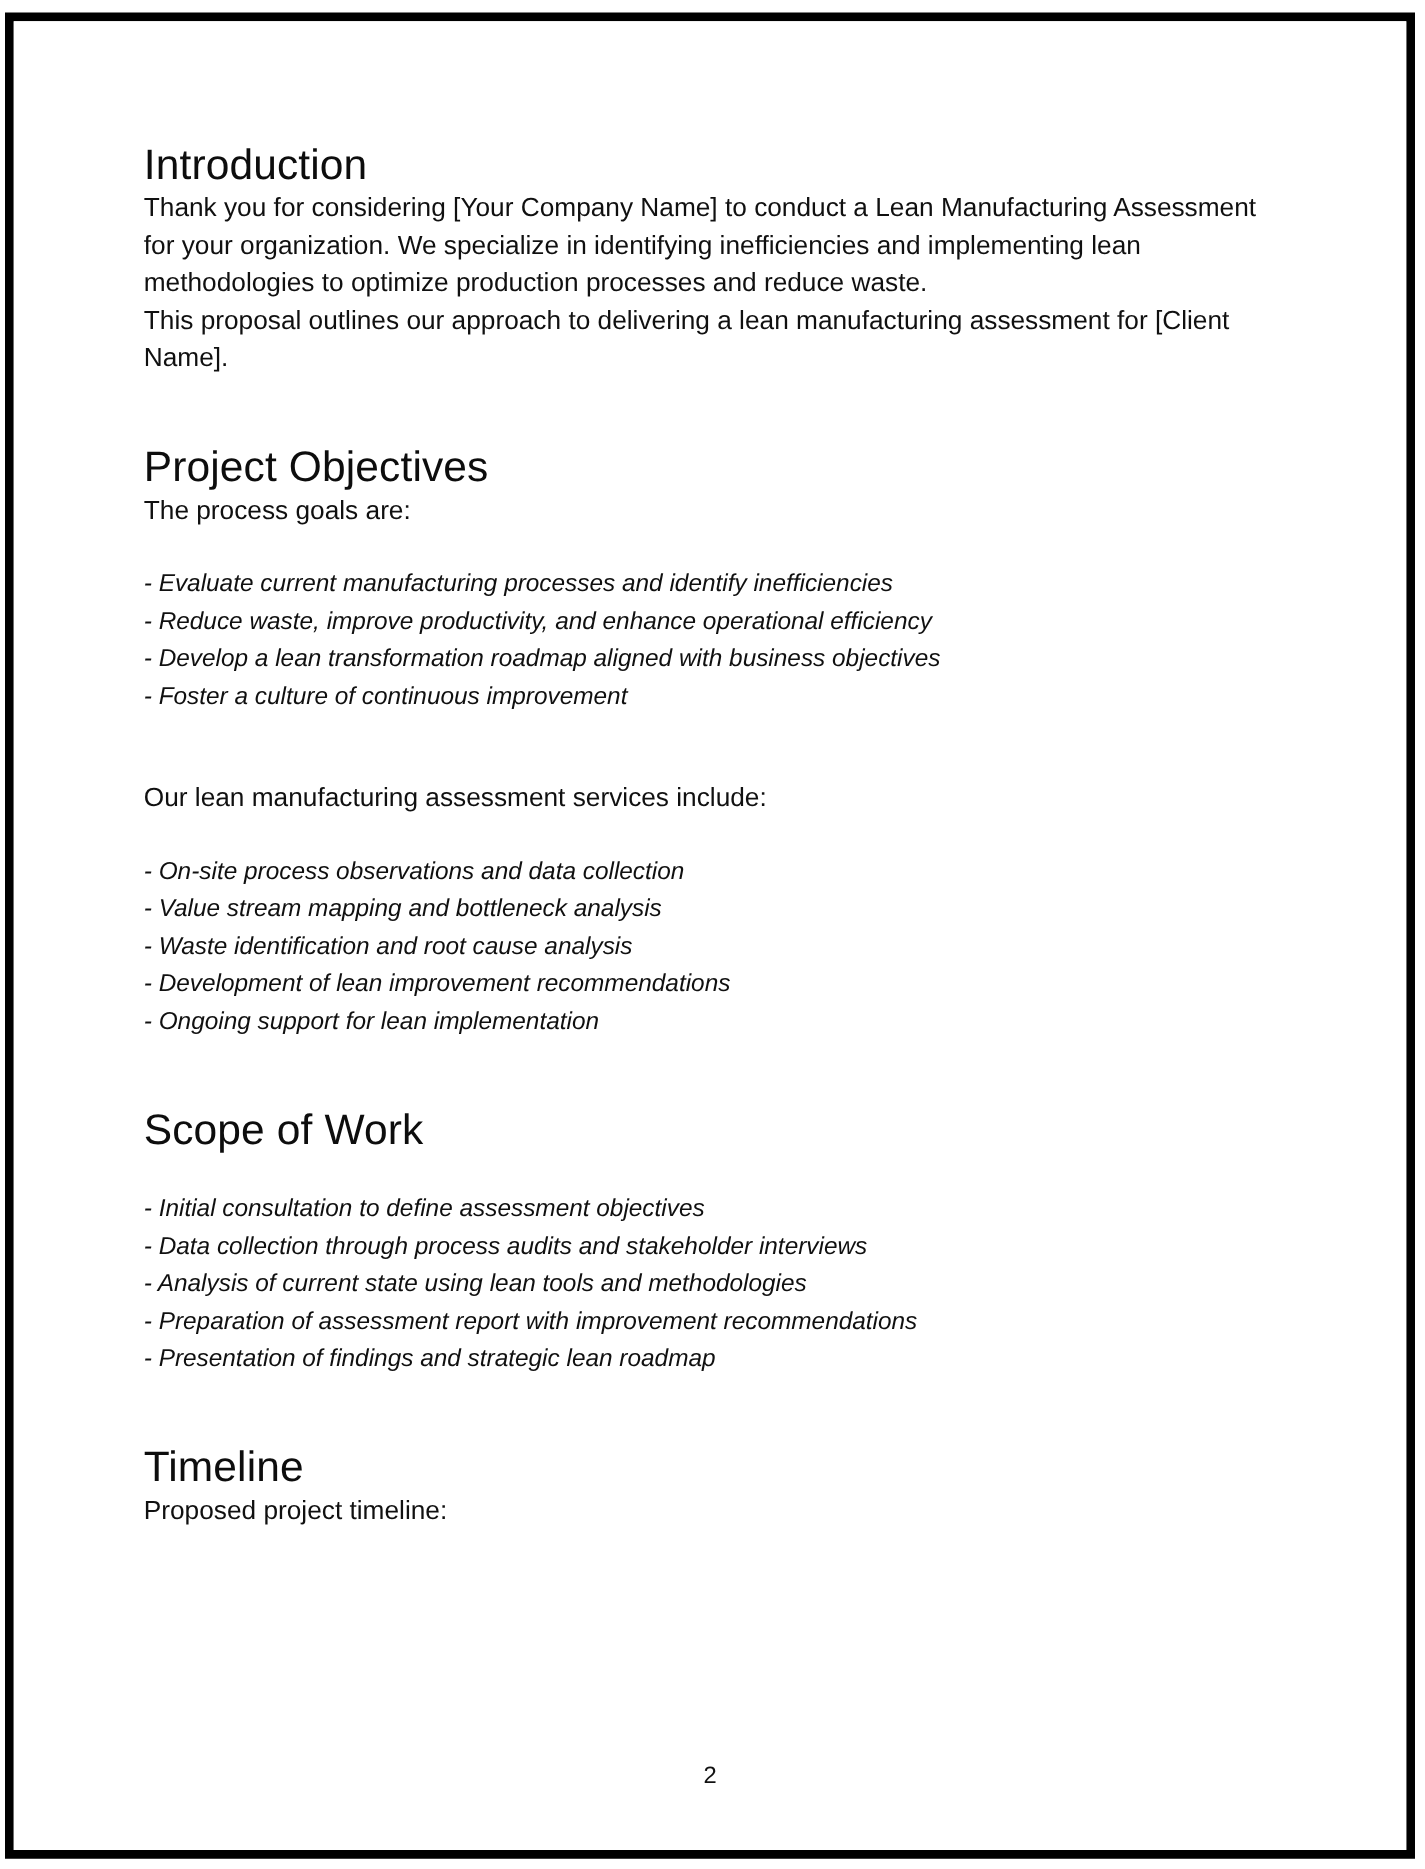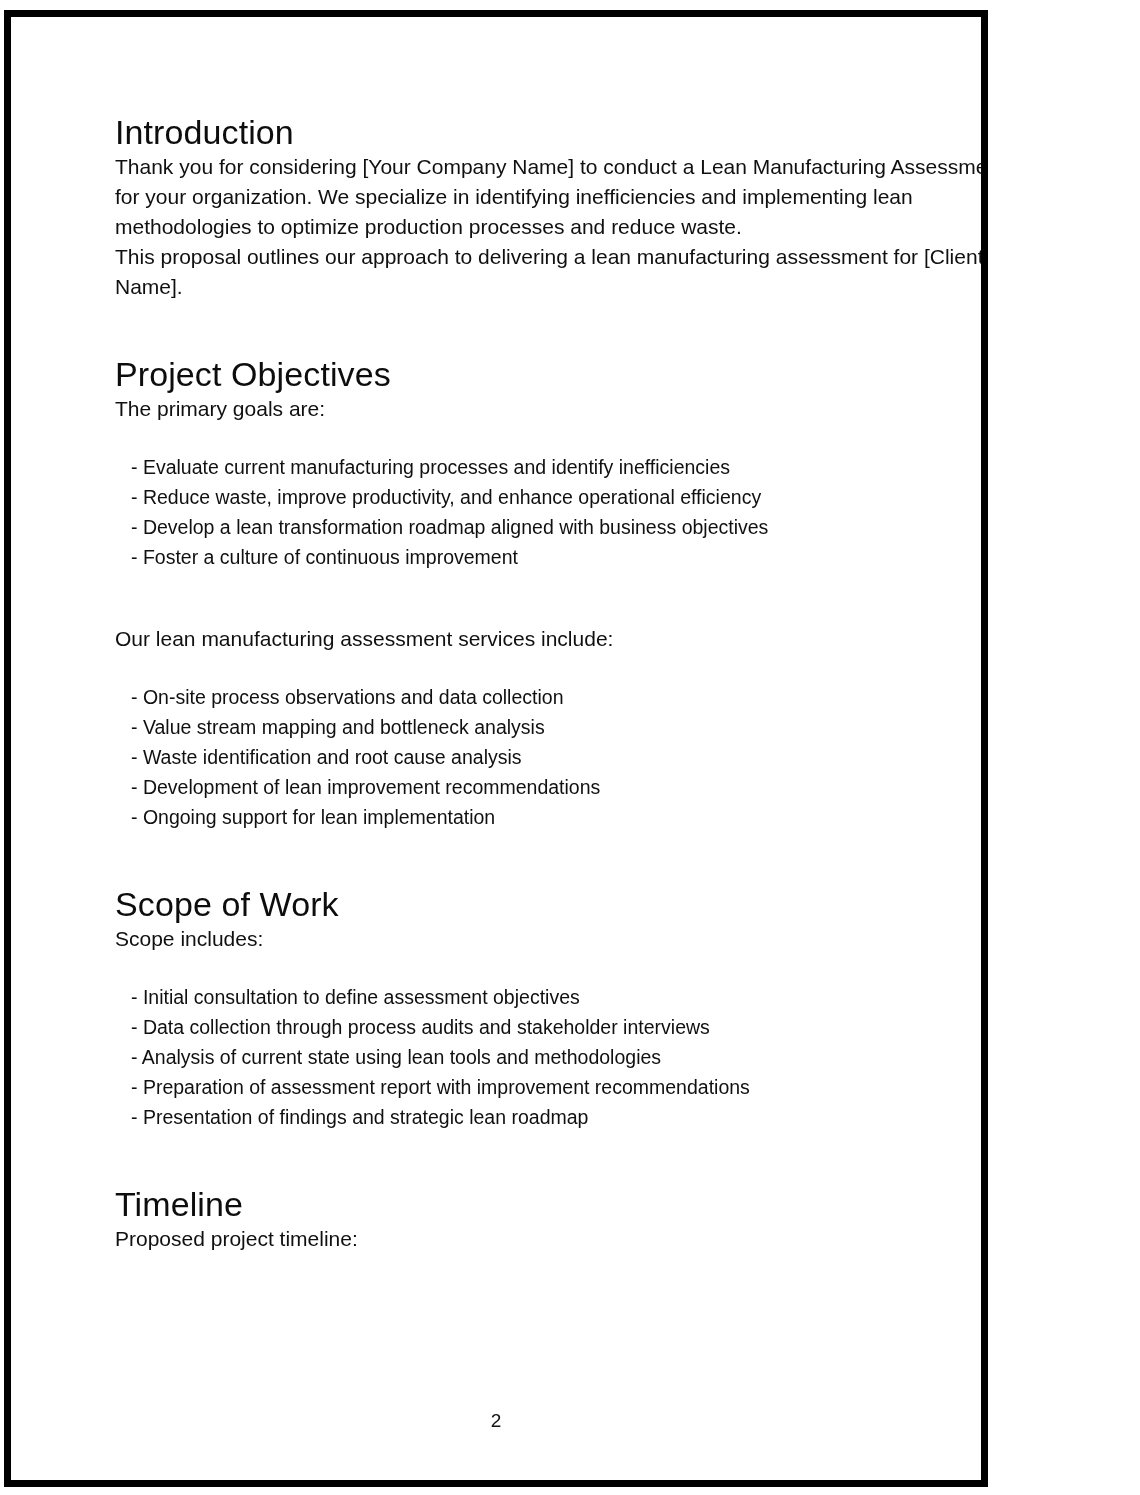--- a/index.html
+++ b/index.html
@@ -11,21 +11,21 @@
     height: 1495px;
     background: #ffffff;
     font-family: "Liberation Sans", sans-serif;
     overflow: hidden;
   }
 
   .page-frame {
     position: absolute;
     left: 4px;
     top: 10px;
-    width: 984px;
+    width: 1128px;
     height: 1477px;
     border: 7px solid #000000;
     box-sizing: border-box;
     background: #ffffff;
   }
 
   .page-surface {
     position: absolute;
     left: 0;
     top: 0;
@@ -75,23 +75,24 @@
   .para-gap {
     margin-top: 28px;
   }
 
   .lead-in {
     margin-top: 16px;
   }
 
   ul.dash-list {
     list-style: none;
-    margin: 16px;
+    margin: 0;
     padding: 0;
     margin-top: 28px;
+    font-style: italic;
   }
 
   ul.dash-list li {
     font-size: 19.5px;
     font-weight: 400;
     color: #101010;
     line-height: 30px;
     margin: 0;
     padding: 0;
     white-space: nowrap;
@@ -117,21 +118,21 @@
     <div class="content">
 
       <div class="heading-block first">
         <h1 class="section-heading">Introduction</h1>
         <p class="body-text intro-para">Thank you for considering [Your Company Name] to conduct a Lean Manufacturing Assessment for your organization. We specialize in identifying inefficiencies and implementing lean methodologies to optimize production processes and reduce waste.</p>
         <p class="body-text para-gap">This proposal outlines our approach to delivering a lean manufacturing assessment for [Client Name].</p>
       </div>
 
       <div class="heading-block">
         <h1 class="section-heading">Project Objectives</h1>
-        <p class="body-text lead-in">The primary goals are:</p>
+        <p class="body-text lead-in">The process goals are:</p>
         <ul class="dash-list">
           <li>- Evaluate current manufacturing processes and identify inefficiencies</li>
           <li>- Reduce waste, improve productivity, and enhance operational efficiency</li>
           <li>- Develop a lean transformation roadmap aligned with business objectives</li>
           <li>- Foster a culture of continuous improvement</li>
         </ul>
       </div>
 
       <div class="heading-block">
         <p class="body-text lead-in">Our lean manufacturing assessment services include:</p>
@@ -139,21 +140,20 @@
           <li>- On-site process observations and data collection</li>
           <li>- Value stream mapping and bottleneck analysis</li>
           <li>- Waste identification and root cause analysis</li>
           <li>- Development of lean improvement recommendations</li>
           <li>- Ongoing support for lean implementation</li>
         </ul>
       </div>
 
       <div class="heading-block">
         <h1 class="section-heading">Scope of Work</h1>
-        <p class="body-text lead-in">Scope includes:</p>
         <ul class="dash-list">
           <li>- Initial consultation to define assessment objectives</li>
           <li>- Data collection through process audits and stakeholder interviews</li>
           <li>- Analysis of current state using lean tools and methodologies</li>
           <li>- Preparation of assessment report with improvement recommendations</li>
           <li>- Presentation of findings and strategic lean roadmap</li>
         </ul>
       </div>
 
       <div class="heading-block">

